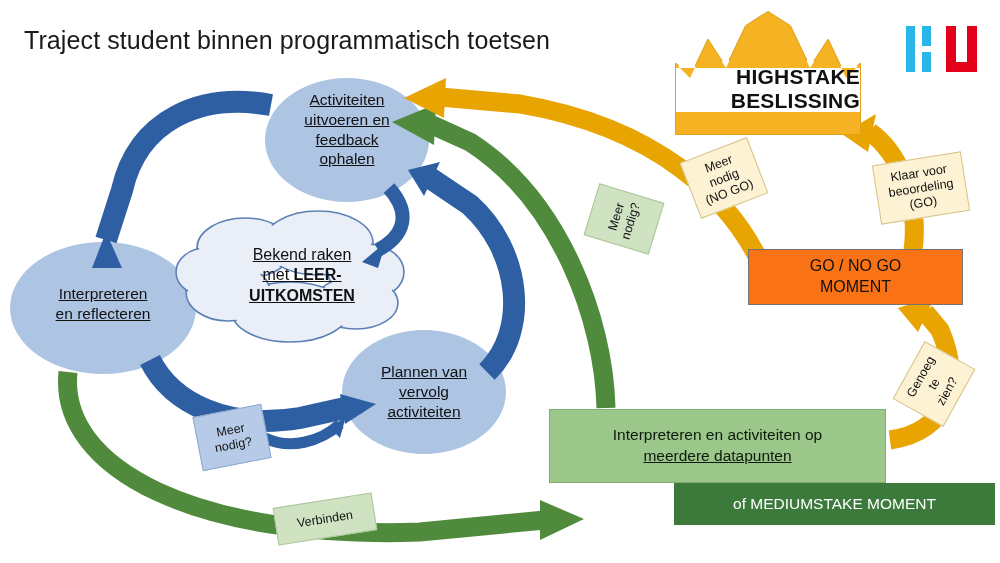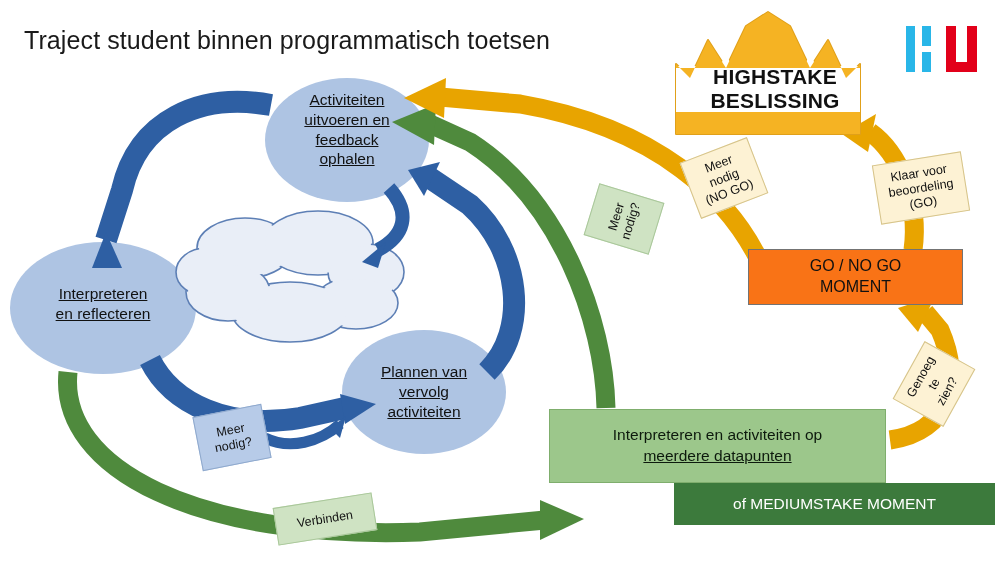--- a/index.html
+++ b/index.html
@@ -144,21 +144,21 @@
     left: 668px;
     top: 6px;
     width: 200px;
     height: 132px;
   }
   #crown-text {
     position: absolute;
     left: 690px;
     top: 65px;
     width: 170px;
-    text-align: center;
+    text-align: right;
     font-size: 21px;
     font-weight: bold;
     color: #111;
     line-height: 1.12;
     letter-spacing: 0.2px;
   }
 
   
   #hu-logo {
     position: absolute;
@@ -261,20 +261,23 @@
   </div>
 
   <div class="ellipse-label" id="label-interpreteren" style="left:33px; top:284px; width:140px;">
     Interpreteren<br>en reflecteren
   </div>
 
   <div class="ellipse-label" id="label-plannen" style="left:354px; top:362px; width:140px;">
     Plannen van<br>vervolg<br>activiteiten
   </div>
 
+  <div class="ellipse-label" id="label-cloud" style="left:222px; top:245px; width:160px; font-size:16px;">
+    Bekend raken<br>met <b>LEER-</b><br><b>UITKOMSTEN</b>
+  </div>
 
   <div class="box" id="gonogo-box">
     <span>GO / NO GO<br>MOMENT</span>
   </div>
 
   <div class="box" id="interpret-box">
     <span>
       <span>Interpreteren en activiteiten op</span><br>
       <u>meerdere datapunten</u>
     </span>

